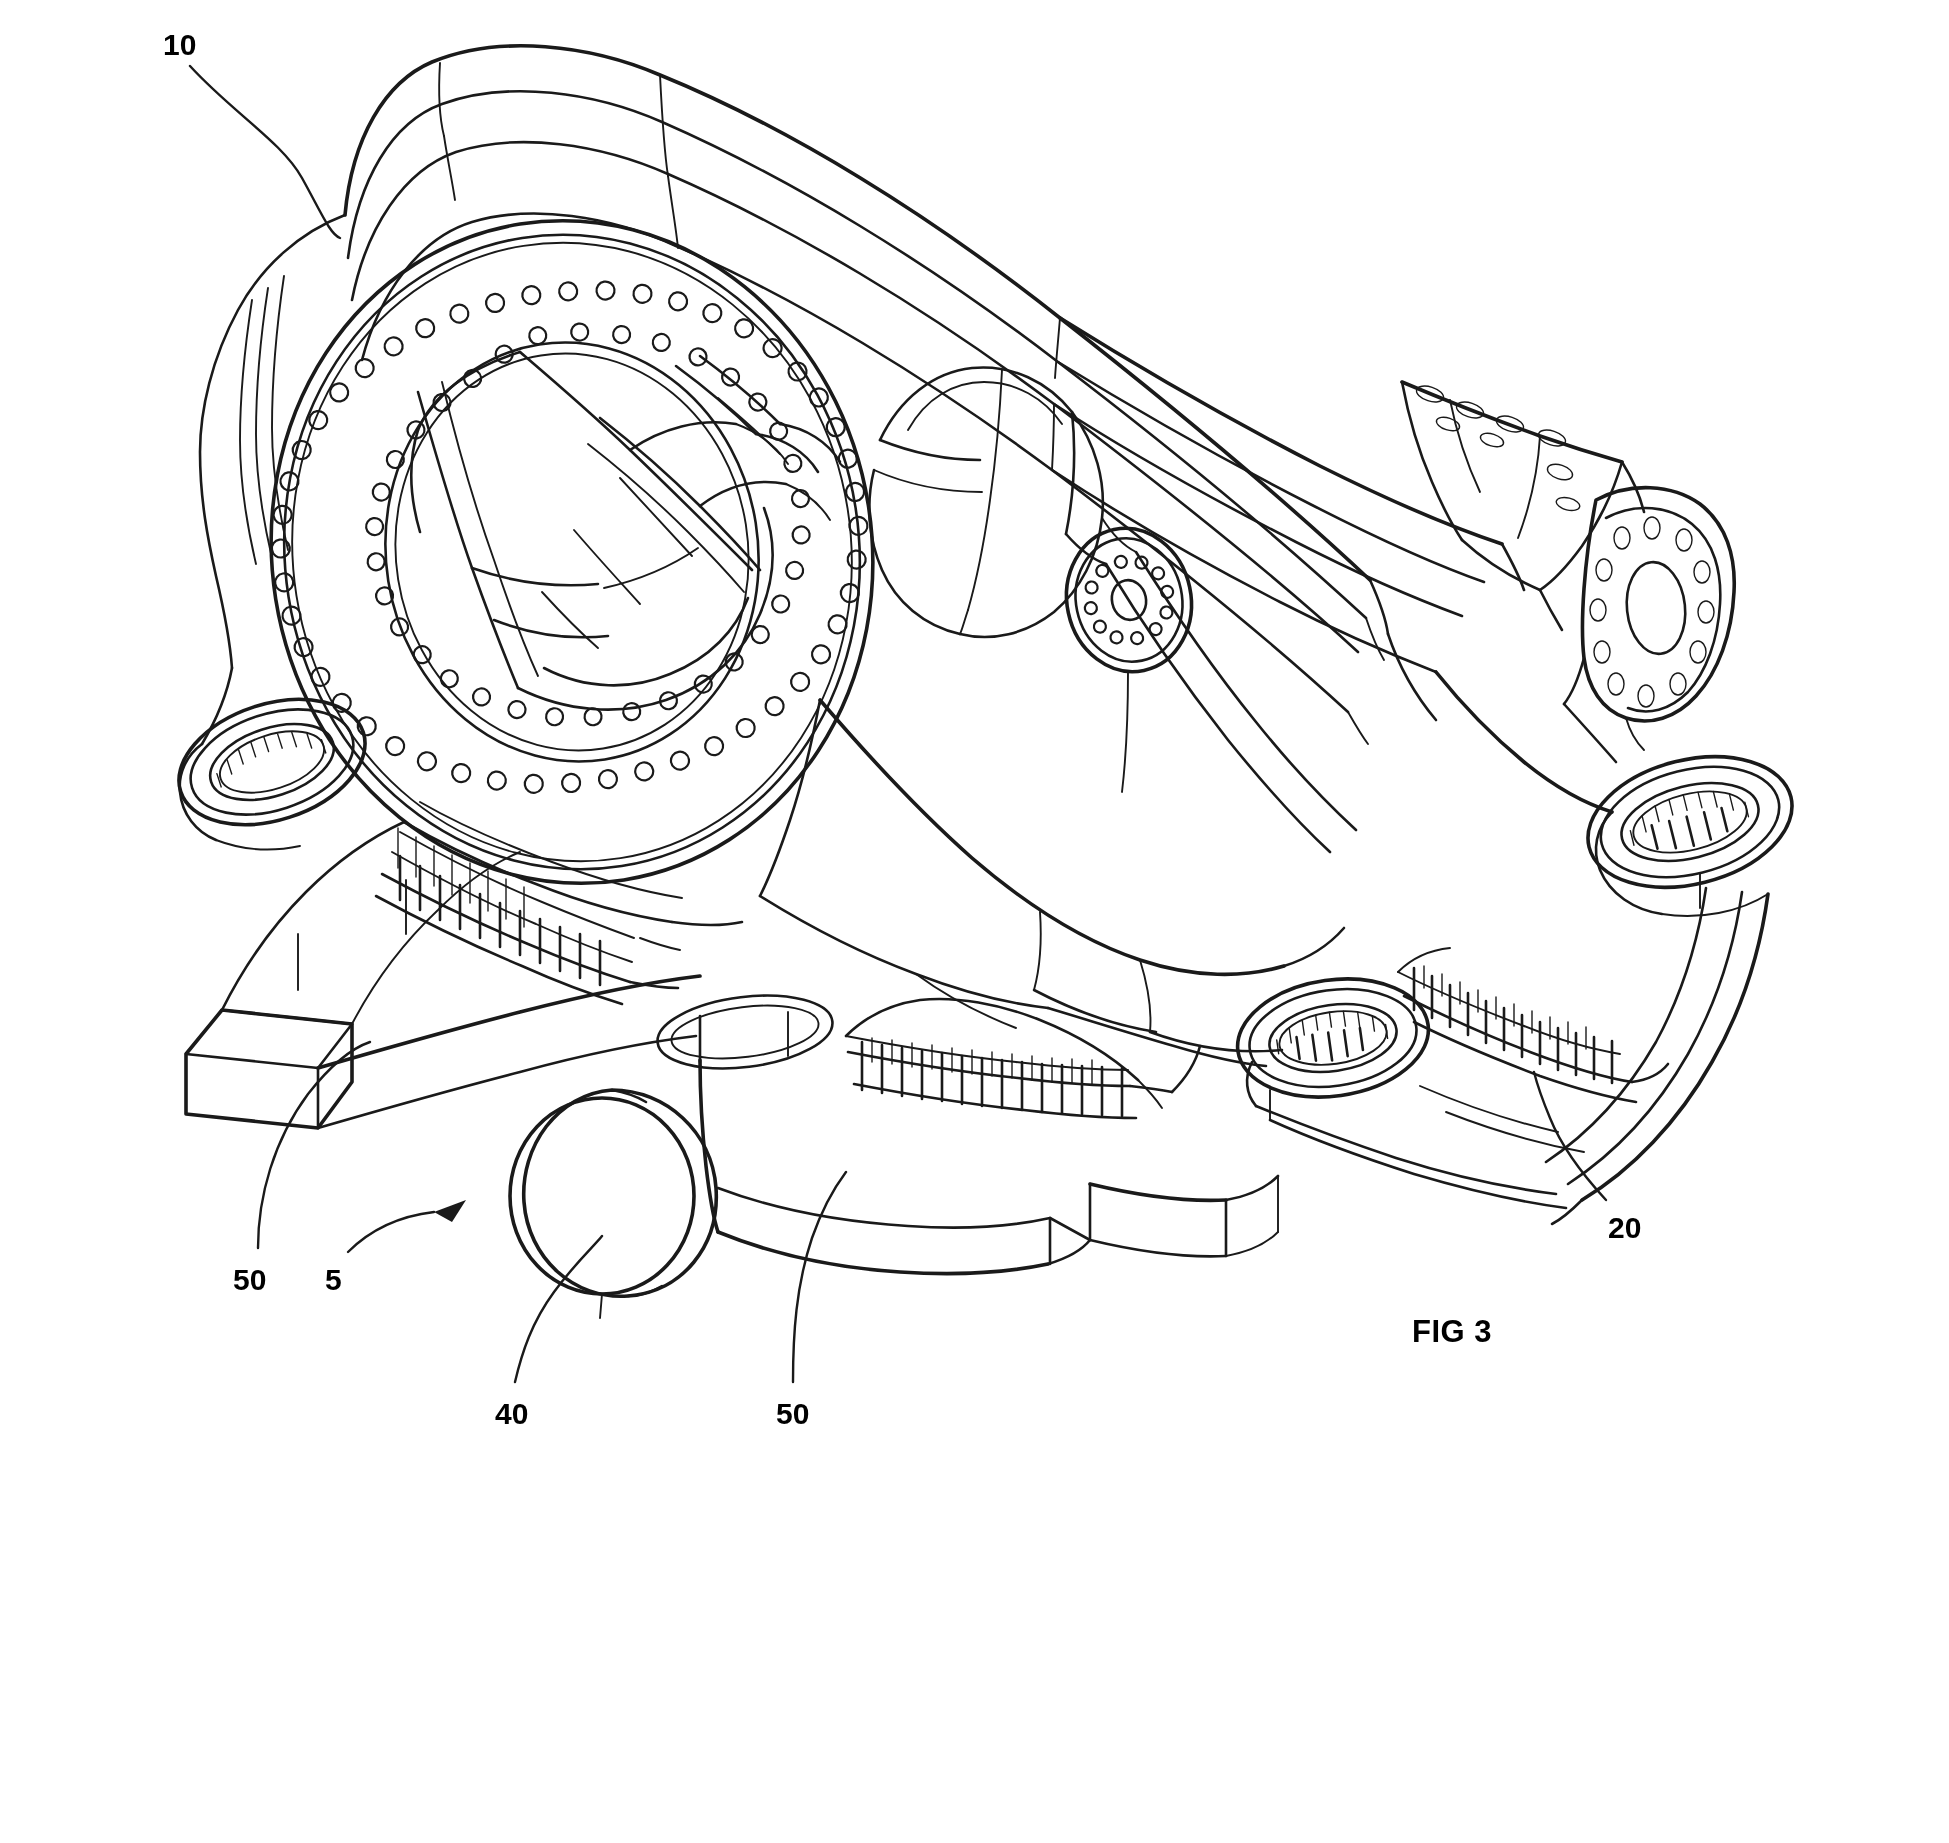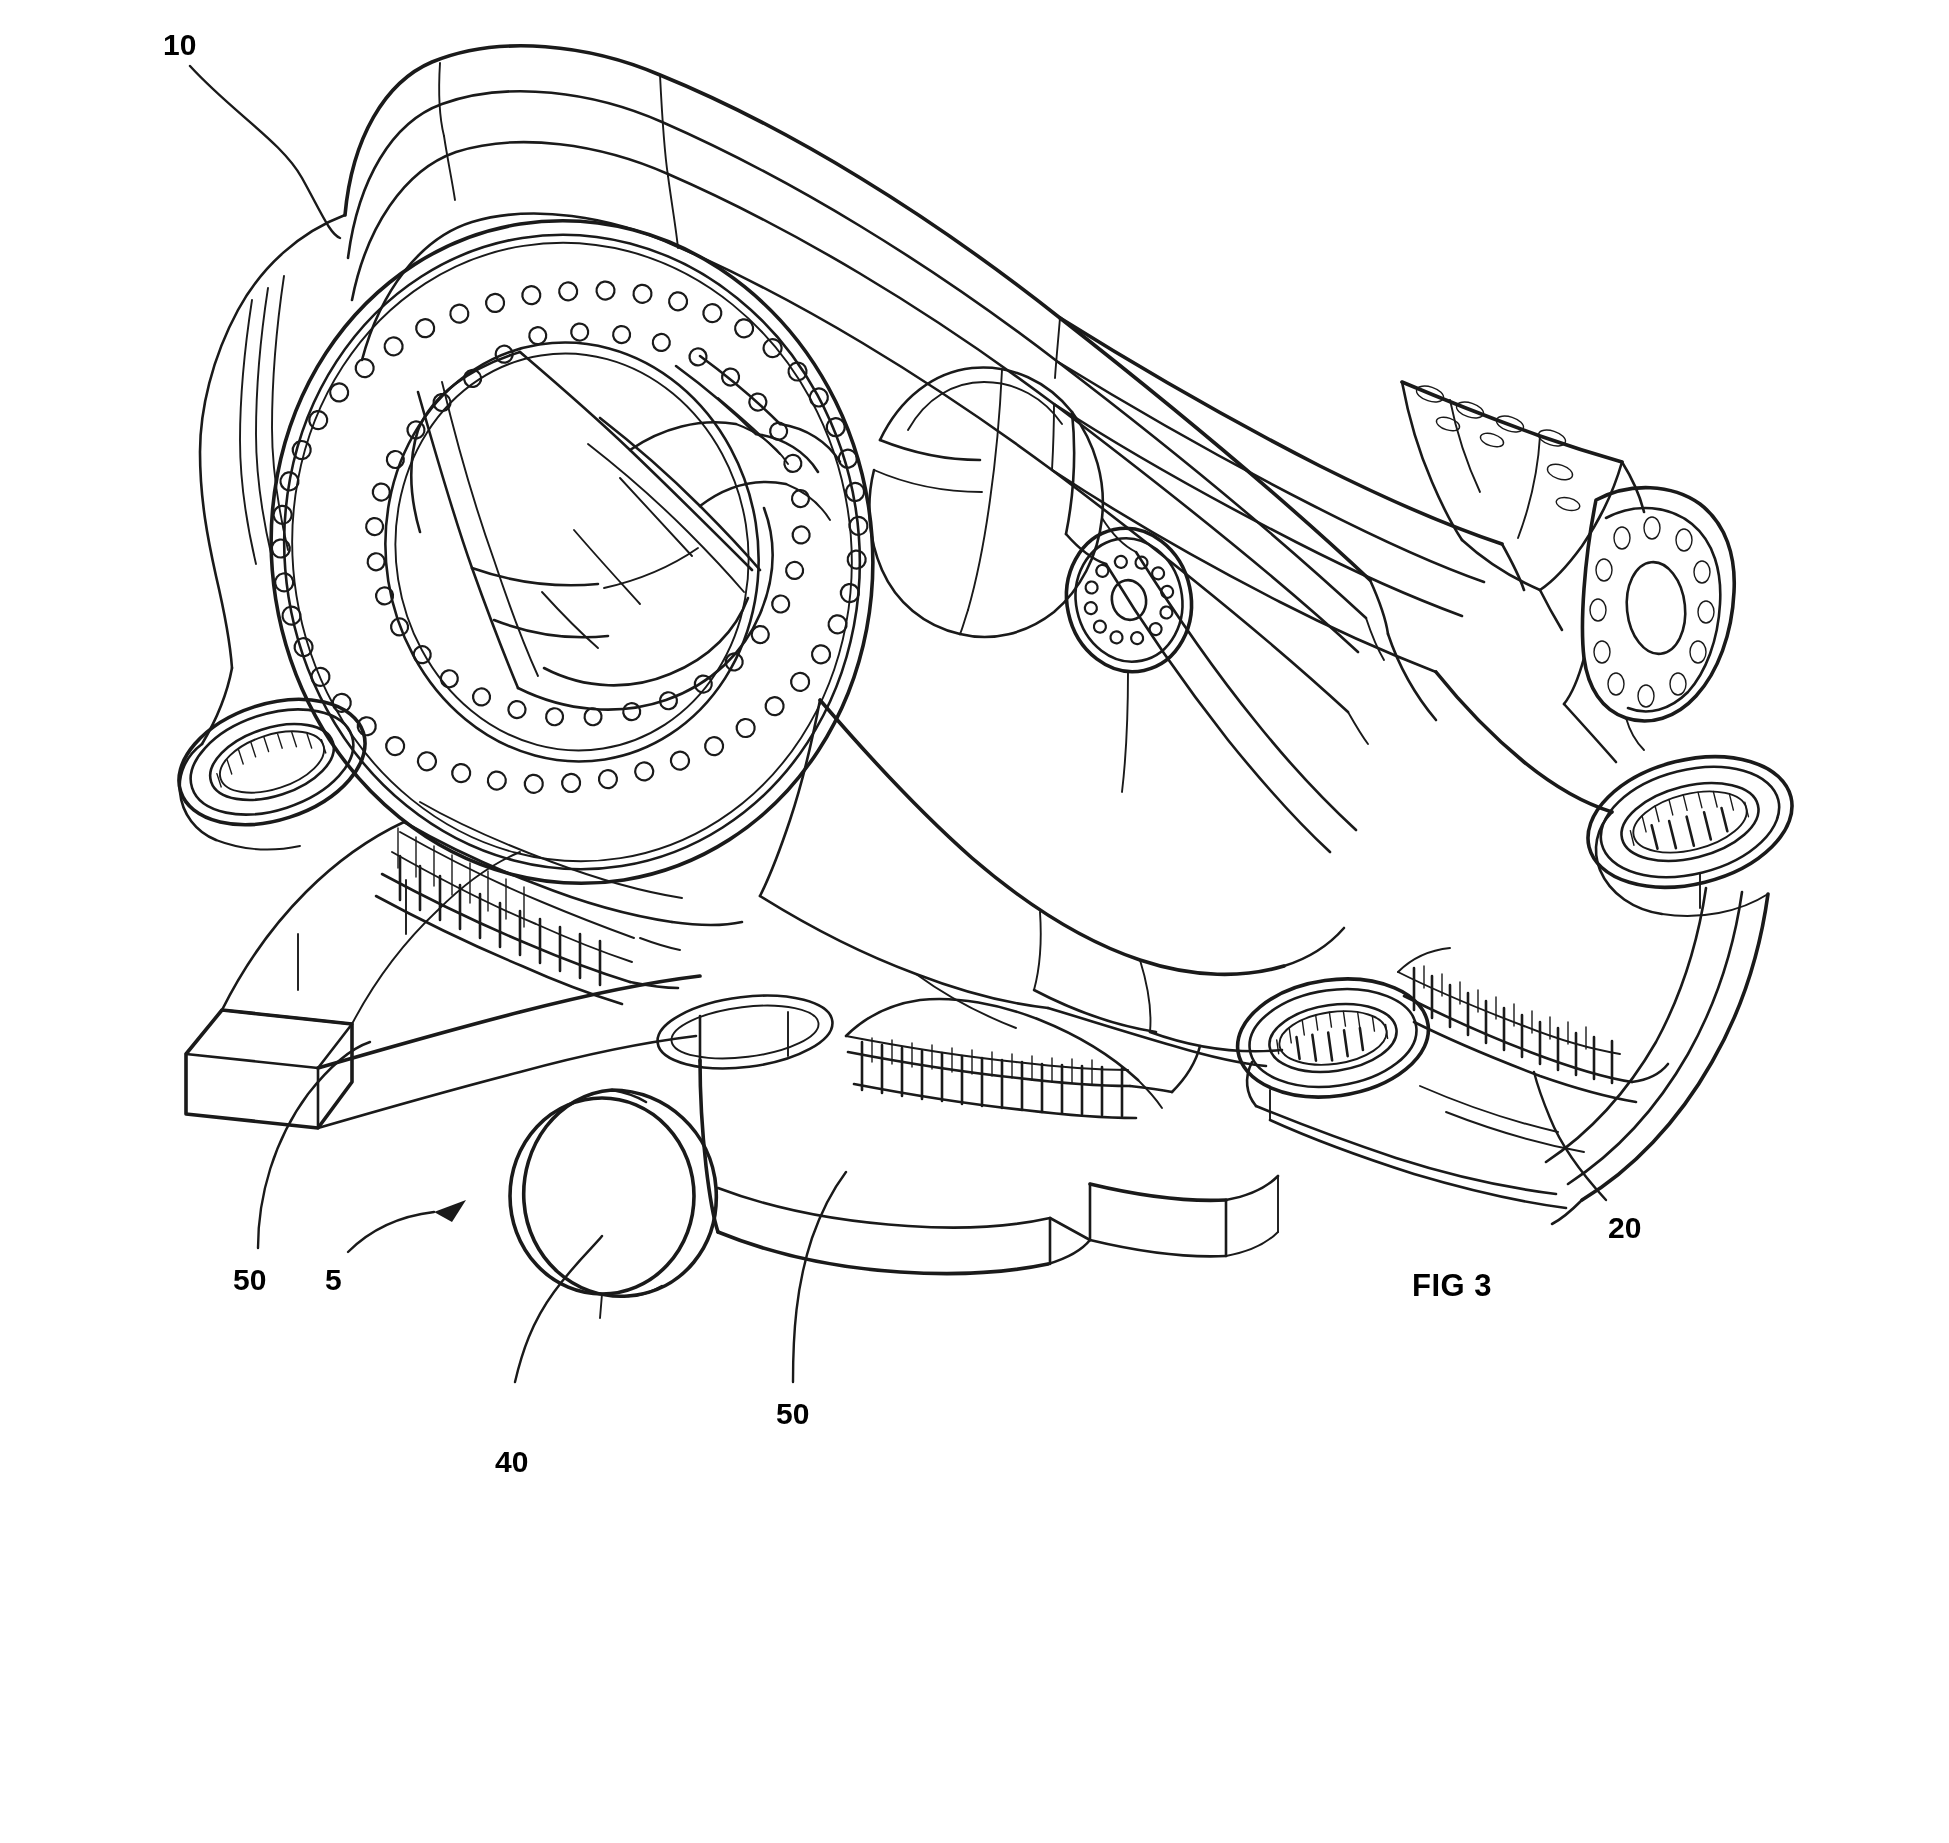--- a/index.html
+++ b/index.html
@@ -508,19 +508,19 @@
       <path class="lead" d="M 1606 1200 C 1582 1174, 1562 1148, 1550 1118 C 1540 1094, 1536 1080, 1534 1072"></path>
 
       <path class="fillk" d="M 434 1212 L 466 1200 L 452 1222 Z"></path>
     </g>
 
   </svg>
 
   <div class="lbl lbl-num" style="left:163px; top:30px;">10</div>
   <div class="lbl lbl-num" style="left:233px; top:1265px;">50</div>
   <div class="lbl lbl-num" style="left:325px; top:1265px;">5</div>
-  <div class="lbl lbl-num" style="left:495px; top:1399px;margin-top:48px;">40</div>
+  <div class="lbl lbl-num" style="left:495px; top:1399px;">40</div>
   <div class="lbl lbl-num" style="left:776px; top:1399px;">50</div>
   <div class="lbl lbl-num" style="left:1608px; top:1213px;">20</div>
 
-  <div class="lbl lbl-fig" style="left:1412px; top:1270px;">FIG 3</div>
+  <div class="lbl lbl-fig" style="left:1412px; top:1316px;">FIG 3</div>
 
 </div>
 
 </body></html>

